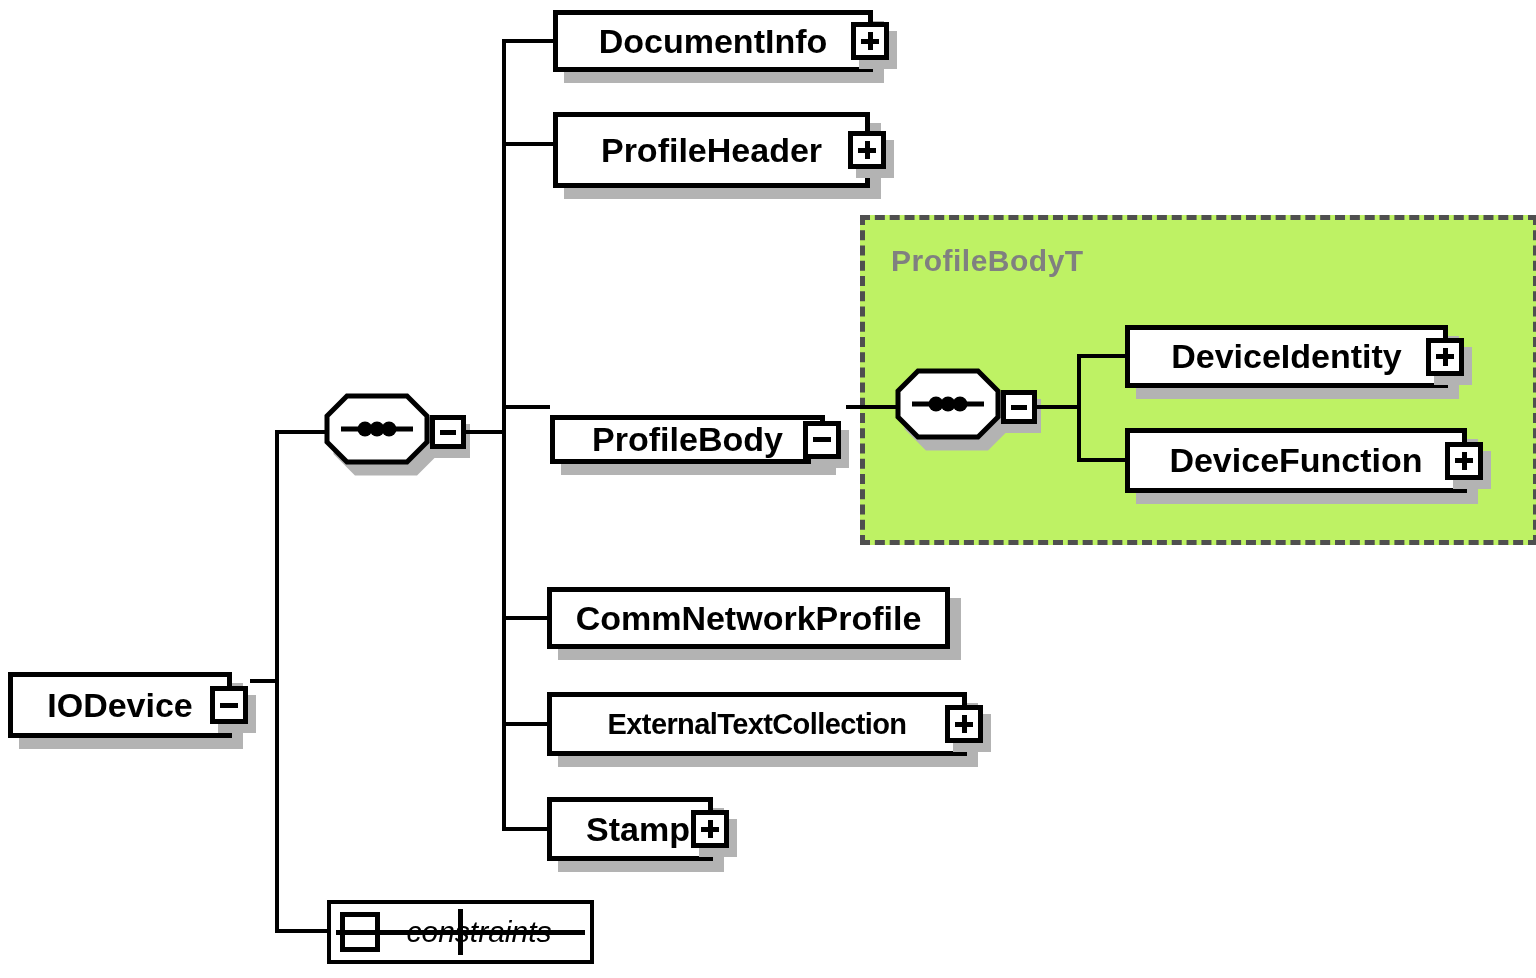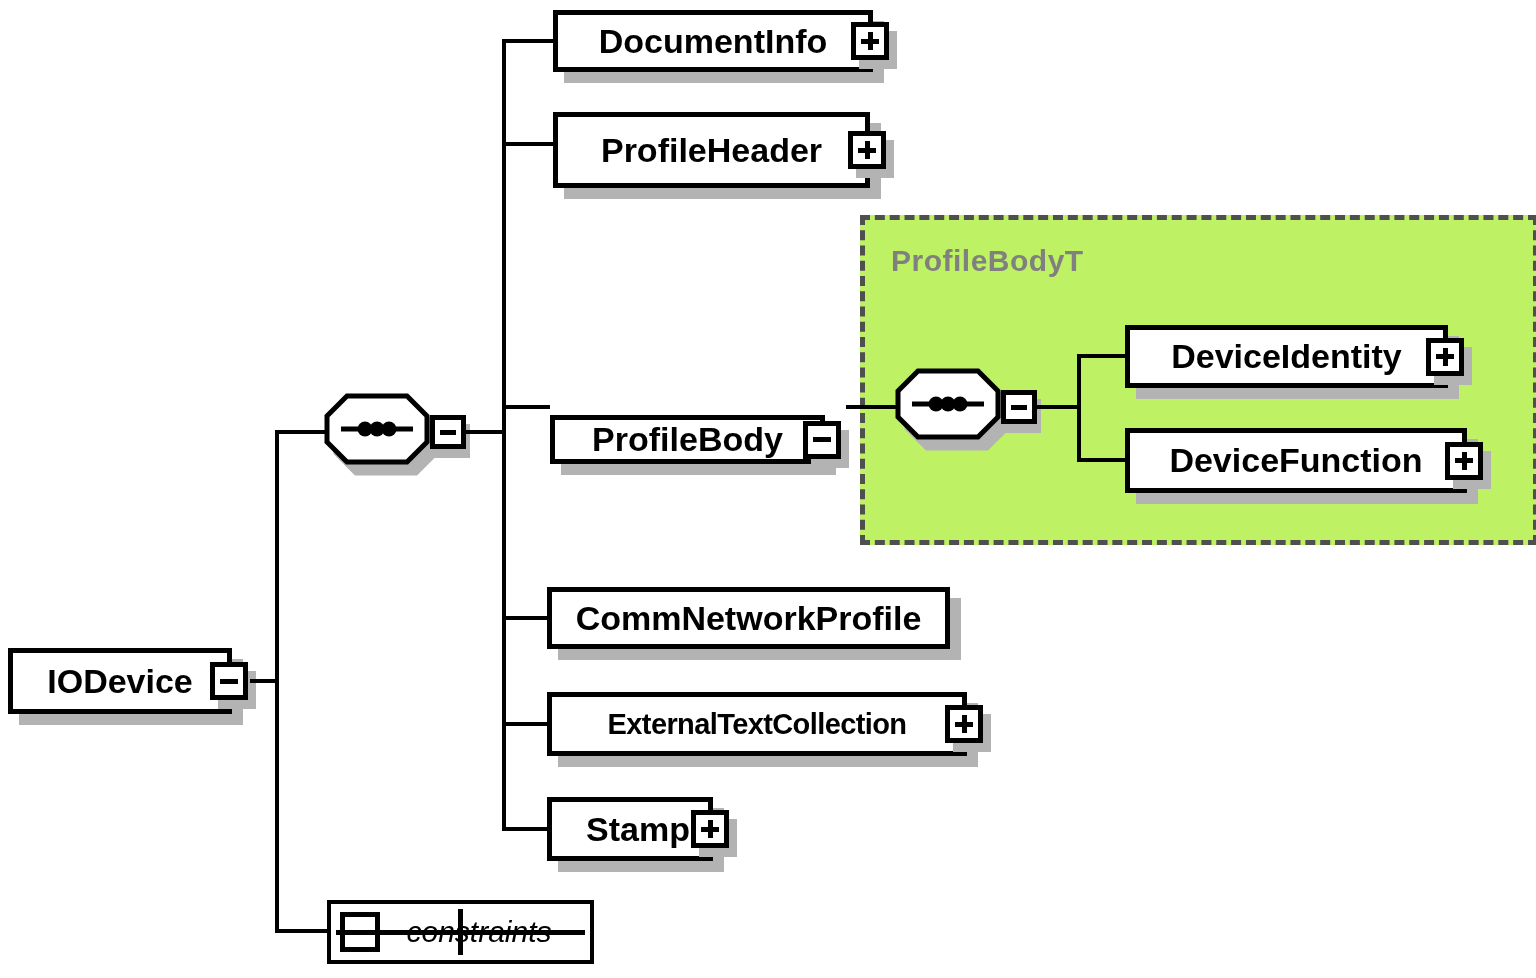--- a/index.html
+++ b/index.html
@@ -104,21 +104,21 @@
     <polygon points="23,3 83,3 103,23 103,49 83,69 23,69 3,49 3,23" fill="#ffffff" stroke="#000000" stroke-width="5"></polygon>
     <g>
       <line x1="17" y1="36" x2="89" y2="36" stroke="#000" stroke-width="5"></line>
       <circle cx="41" cy="36" r="7.5"></circle>
         <circle cx="53" cy="36" r="7.5"></circle>
         <circle cx="65" cy="36" r="7.5"></circle>
     </g>
   </svg>
   <div class="expander seq-exp" style="left:1001px;top:390px;"></div>
 
-  <div class="elem" style="left:8px;top:648px;width:224px;height:66px;">
+  <div class="elem" style="left:8px;top:672px;width:224px;height:66px;">
     <span class="lbl">IODevice</span>
     <div class="expander"></div>
   </div>
 
   <div class="elem" style="left:553px;top:10px;width:320px;height:62px;">
     <span class="lbl">DocumentInfo</span>
     <div class="expander plus"></div>
   </div>
 
   <div class="elem" style="left:553px;top:112px;width:317px;height:76px;">

